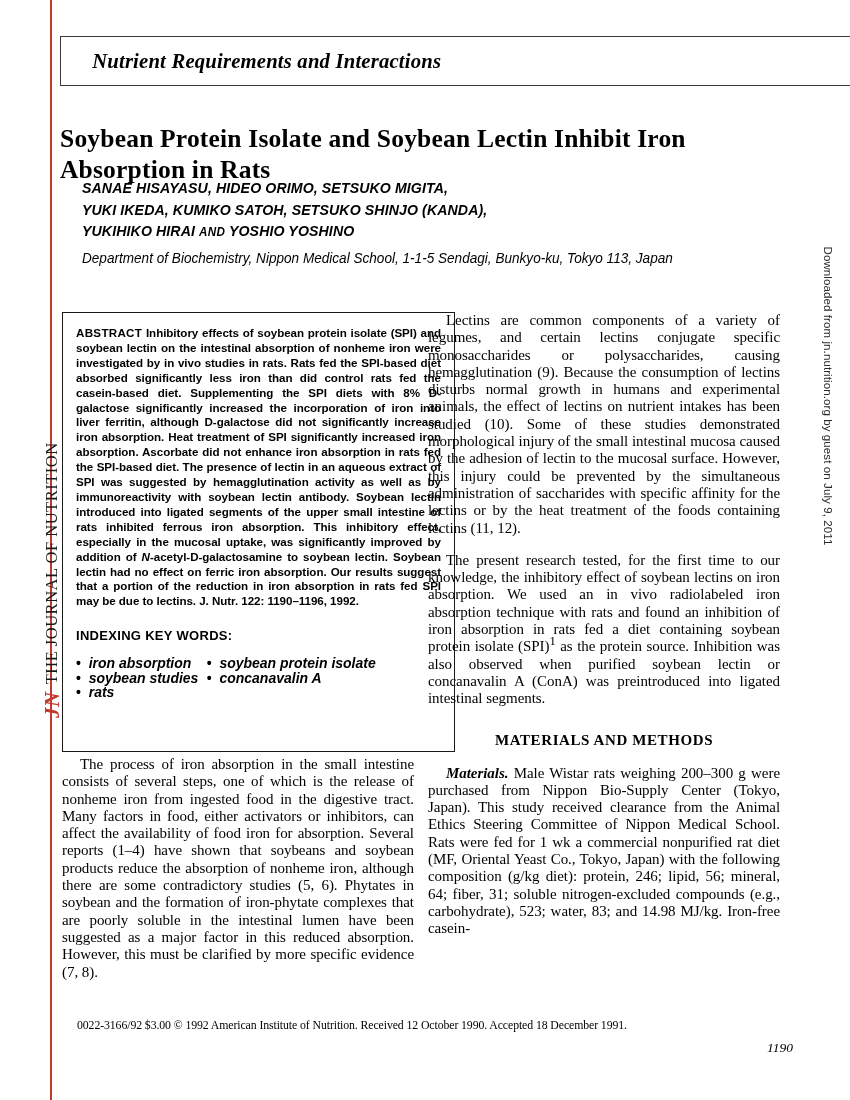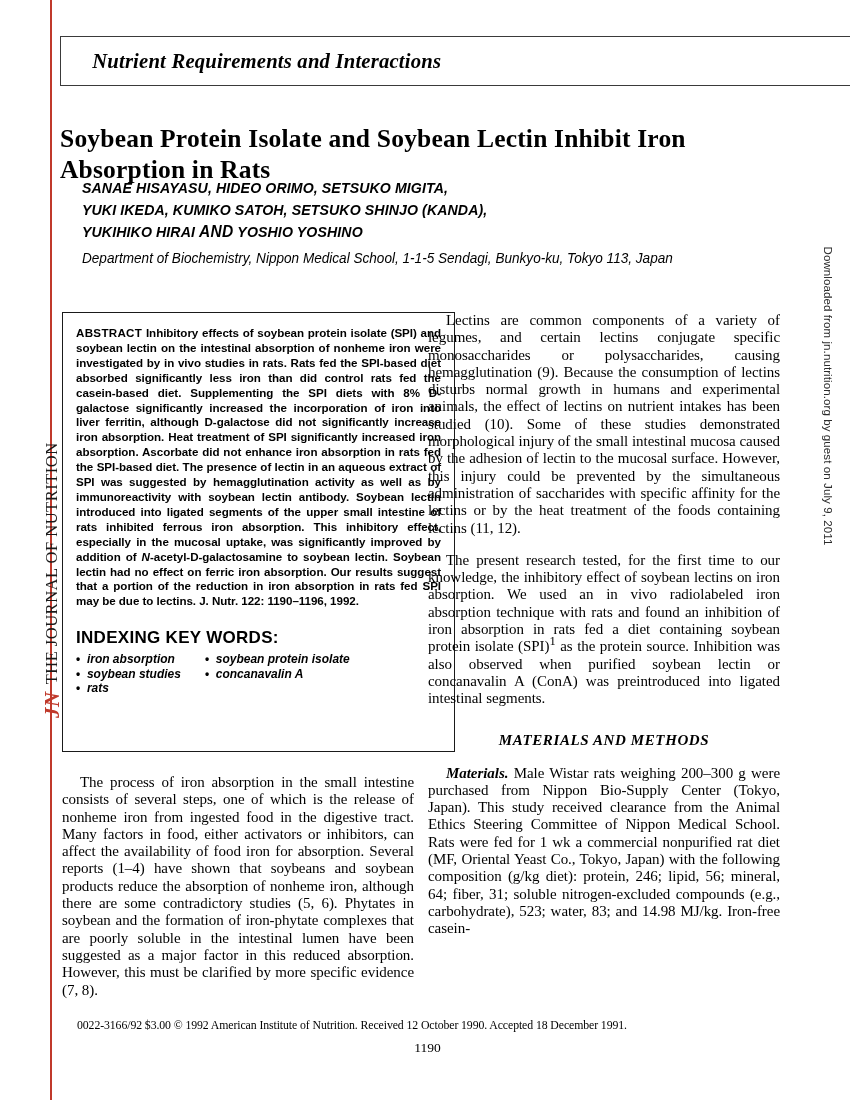--- a/index.html
+++ b/index.html
@@ -112,21 +112,21 @@
     font-family: "Liberation Sans", sans-serif;
     font-style: italic;
     font-weight: bold;
     font-size: 14.6px;
     line-height: 21.5px;
     letter-spacing: 0.1px;
     transform: scaleX(0.97);
     transform-origin: left top;
   }
   #author-list .small-and {
-    font-size: 16px;
+    font-size: 12px;
     letter-spacing: 0.3px;
   }
 
   
   #affiliation {
     position: absolute;
     left: 22px; top: 248px;
     width: 700px;
     font-family: "Liberation Sans", sans-serif;
     font-style: italic;
@@ -160,55 +160,54 @@
     line-height: 14.9px;
     text-align: justify;
     letter-spacing: -0.05px;
   }
   #abstract-text .lead { letter-spacing: 0.3px; }
   #abstract-text .ital { font-style: italic; }
 
   #keywords-heading {
     font-family: "Liberation Sans", sans-serif;
     font-weight: bold;
-    font-size: 17px;
+    font-size: 13px;
     letter-spacing: 0.3px;
     margin-top: 19px;
   }
   #keywords-list {
-    margin-top: 4px;
-    font-family: "Liberation Sans", sans-serif;
-    font-style: italic;
-    font-weight: bold;
-    font-size: 12px;
+    margin-top: 13px;
+    font-family: "Liberation Sans", sans-serif;
+    font-style: italic;
+    font-weight: bold;
+    font-size: 14px;
     line-height: 14.5px;
   }
   #keywords-list .kwrow { display: block; white-space: nowrap; }
   #keywords-list .bul { font-style: normal; }
   #keywords-list .kw1 { display: inline-block; width: 118px; }
 
   
   .body-text {
     font-family: "Liberation Serif", serif;
     font-size: 15px;
     line-height: 17.3px;
     text-align: justify;
     text-indent: 18px;
     letter-spacing: -0.05px;
   }
-  #left-body { margin-top: 22px; }
+  #left-body { margin-top: 4px; }
 
   .section-heading {
     font-family: "Liberation Serif", serif;
     font-weight: bold;
     font-size: 15px;
     letter-spacing: 0.6px;
     text-align: center;
     margin: 24px 0 16px 0;
-    font-style: italic;
   }
   .runin {
     font-weight: bold;
     font-style: italic;
   }
   .p-gap { margin-top: 0; }
 
   
   #footnote-block {
     position: absolute;
@@ -235,23 +234,24 @@
     left: 17px; top: 1018px;
     width: 731px;
     font-family: "Liberation Serif", serif;
     font-size: 11.8px;
     letter-spacing: -0.1px;
   }
   #page-number {
     position: absolute;
     left: 2px; top: 1040px;
     width: 731px;
-    text-align: center;
+    text-align: right;
     font-family: "Liberation Serif", serif;
     font-size: 13.5px;
+    font-style: italic;
   }
   sup { vertical-align: super; line-height: 0; }
 </style>
 </head>
 <body>
 
 <div id="left-rule"></div>
 
 <div id="journal-spine">
   <span class="jn-logo">JN</span>

